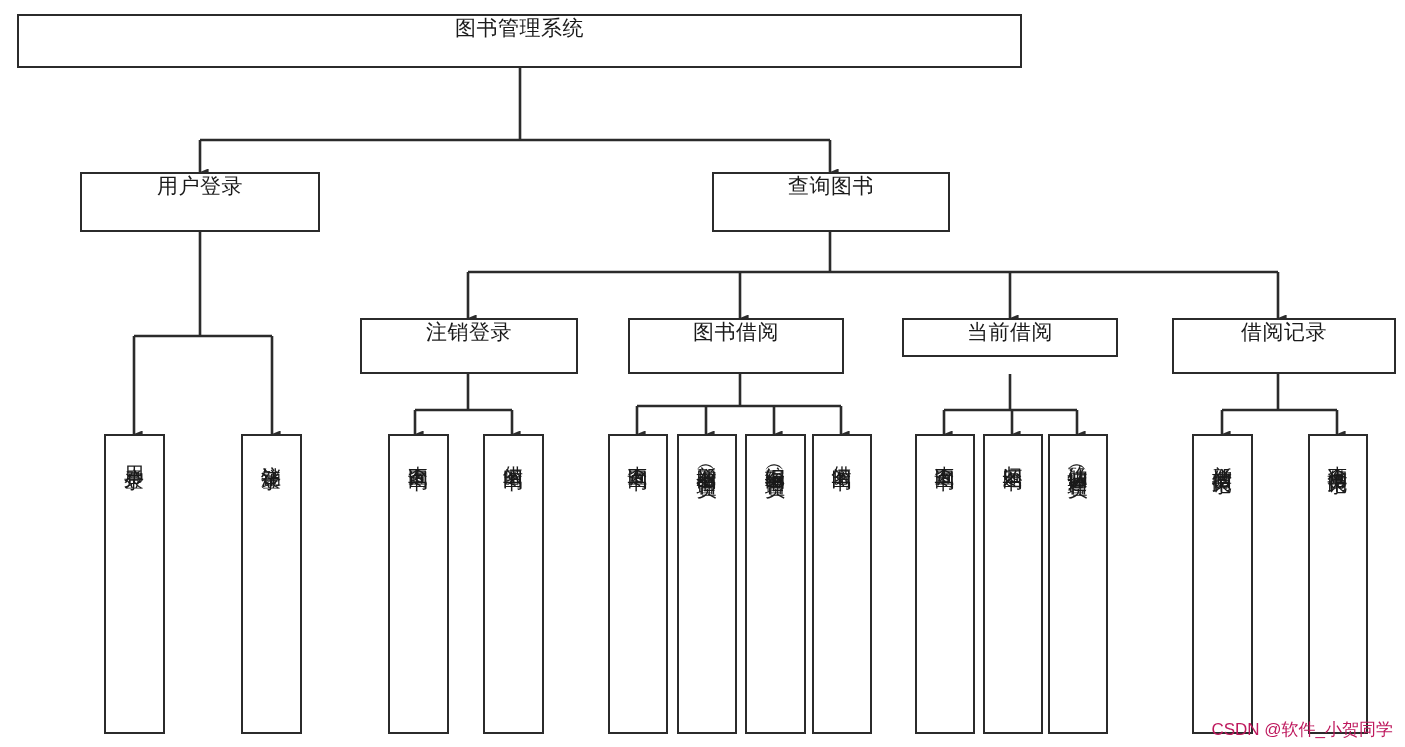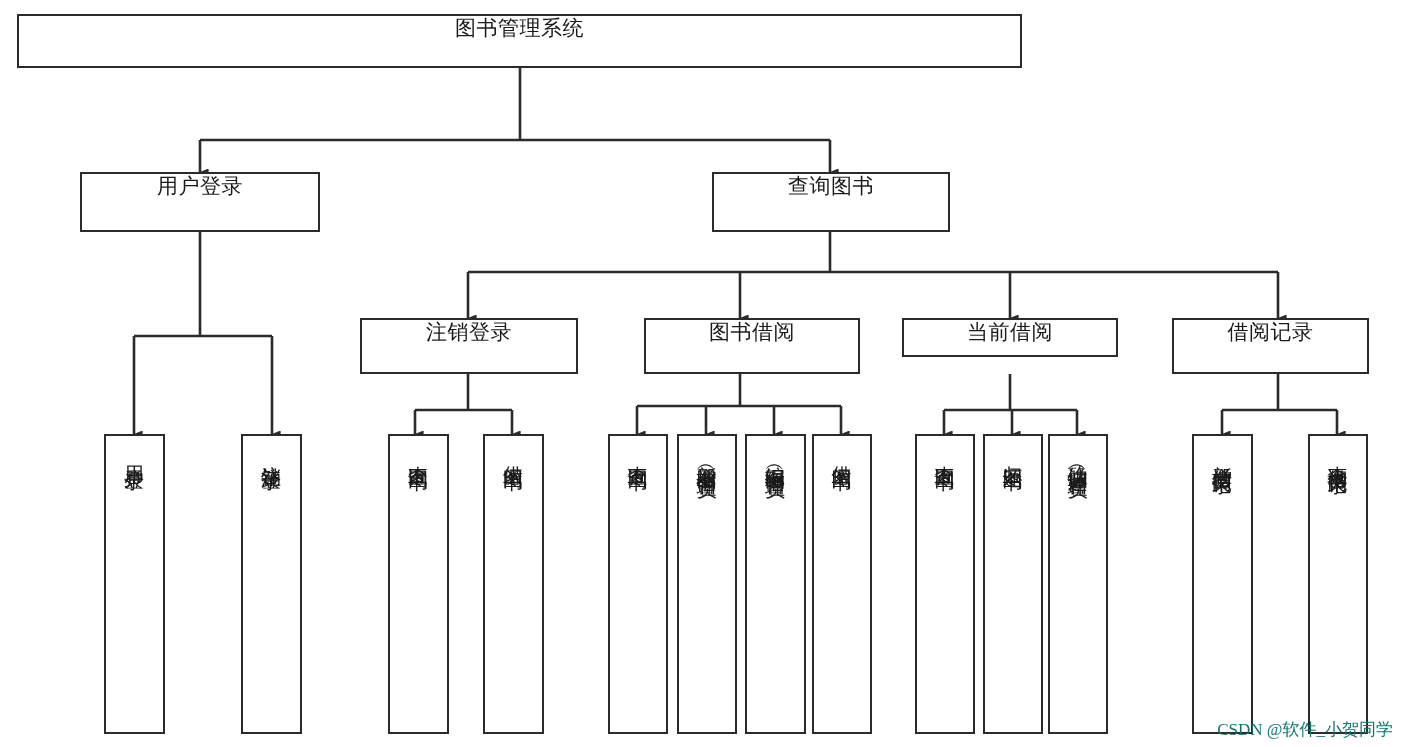--- a/index.html
+++ b/index.html
@@ -55,24 +55,24 @@
     text-orientation: upright;
     font-size: 20px;
     letter-spacing: 2px;
     line-height: 1;
   }
   .watermark {
     position: absolute;
     right: 12px;
     bottom: 6px;
     font-size: 17px;
-    color: #0f766e;
+    color: #be185d;
     z-index: 6;
     white-space: nowrap;
-    font-family: Liberation Serif, serif;
+    font-family: Liberation Sans, sans-serif;
   }
 </style>
 </head>
 <body>
 
 <div id="canvas">
 
   <svg id="wires" viewBox="0 0 1405 747" xmlns="http://www.w3.org/2000/svg">
     <defs>
       <marker id="arrowhead" markerWidth="7" markerHeight="9" refX="3.5" refY="8.6" orient="auto" markerUnits="userSpaceOnUse">
@@ -122,27 +122,27 @@
       </div>
       <div class="node horizontal" style="left: 80px; top: 172px; width: 240px; height: 60px;">
         <span class="node-label">用户登录</span>
       </div>
       <div class="node horizontal" style="left: 712px; top: 172px; width: 238px; height: 60px;">
         <span class="node-label">查询图书</span>
       </div>
       <div class="node horizontal" style="left: 360px; top: 318px; width: 218px; height: 56px;">
         <span class="node-label">注销登录</span>
       </div>
-      <div class="node horizontal" style="left: 644px; top: 318px; width: 216px; height: 56px;">
+      <div class="node horizontal" style="left: 628px; top: 318px; width: 216px; height: 56px;">
         <span class="node-label">图书借阅</span>
       </div>
       <div class="node horizontal" style="left: 902px; top: 318px; width: 216px; height: 39px;">
         <span class="node-label">当前借阅</span>
       </div>
-      <div class="node horizontal" style="left: 1172px; top: 318px; width: 197px; height: 56px;">
+      <div class="node horizontal" style="left: 1172px; top: 318px; width: 224px; height: 56px;">
         <span class="node-label">借阅记录</span>
       </div>
       <div class="node vertical" style="left: 104px; top: 434px; width: 61px; height: 300px;">
         <span class="node-label">用户登录</span>
       </div>
       <div class="node vertical" style="left: 241px; top: 434px; width: 61px; height: 300px;">
         <span class="node-label">注销登录</span>
       </div>
       <div class="node vertical" style="left: 388px; top: 434px; width: 61px; height: 300px;">
         <span class="node-label">查询图书</span>

